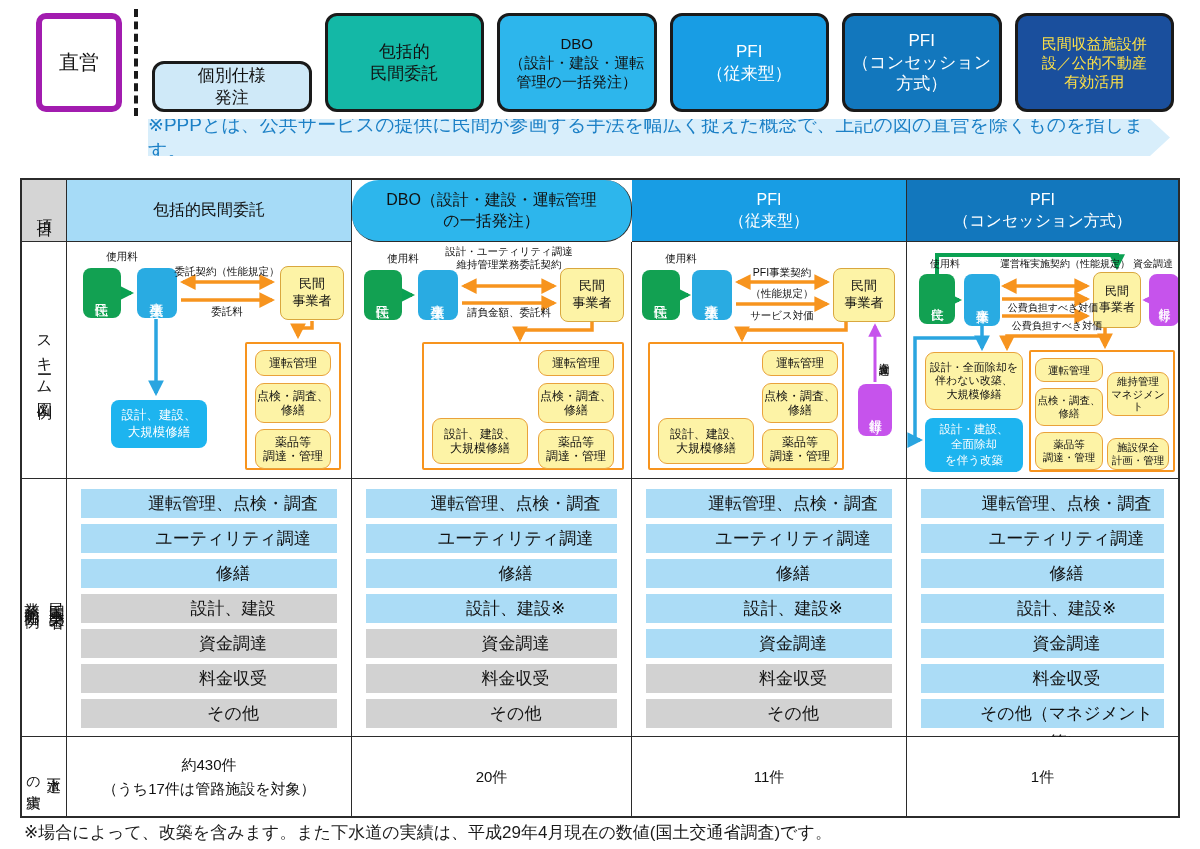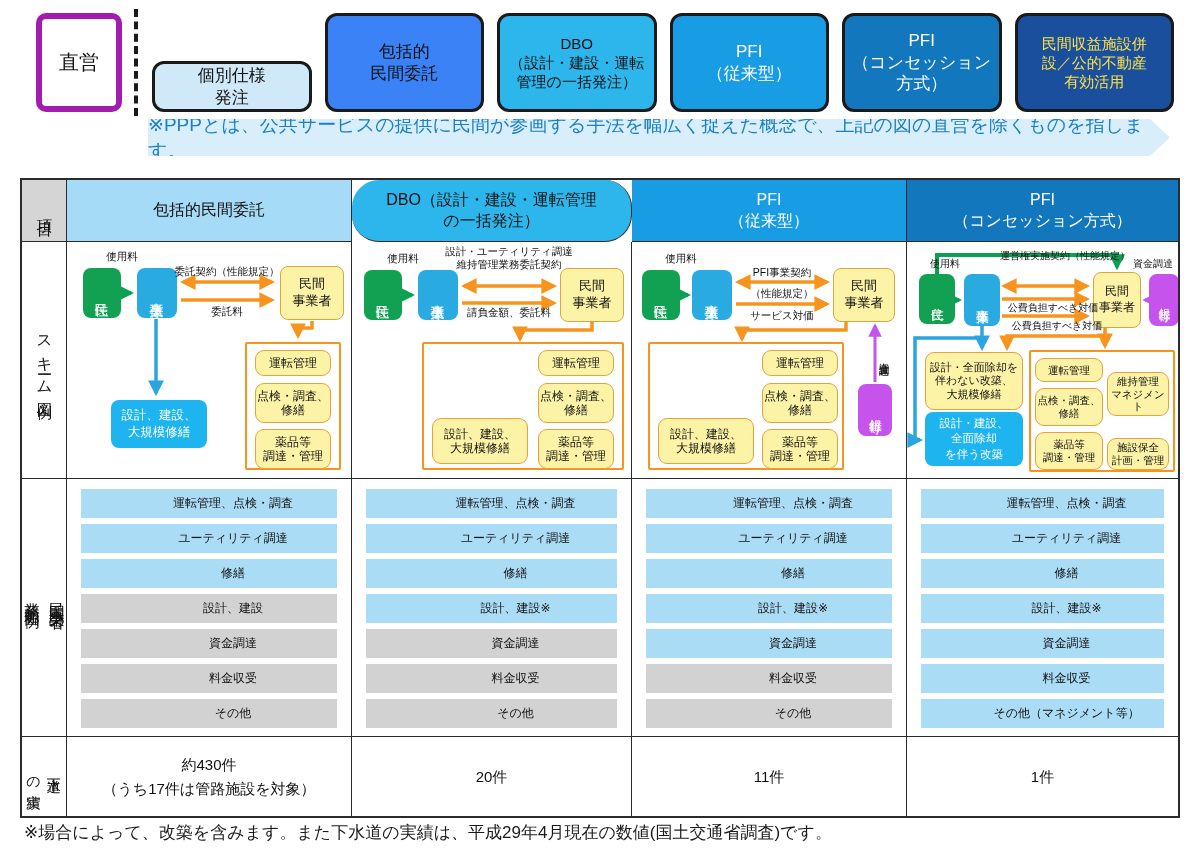--- a/index.html
+++ b/index.html
@@ -50,21 +50,21 @@
   .ntask.s{font-size:10.5px;}
   .nb{background:#1db4ef;color:#fff;font-size:12.5px;line-height:1.35;}
   .nbank{background:#c653ec;color:#fff;}
   .ncont{border:2.5px solid #f7941e;background:#fff;border-radius:2px;position:absolute;box-sizing:border-box;}
   .albl{position:absolute;font-size:10.5px;line-height:1.2;text-align:center;white-space:pre-line;color:#111;}
   .albl.t{font-size:10px;}
   .albl.v{writing-mode:vertical-rl;letter-spacing:1px;}
 
   
   .scope-cell{display:flex;flex-direction:column;gap:6px;padding:10px 14px;}
-  .scope-item{height:29px;line-height:29px;text-align:center;font-size:12px;background:#d2d2d2;padding-left:48px;}
+  .scope-item{height:29px;line-height:29px;text-align:center;font-size:17px;background:#d2d2d2;padding-left:48px;}
   .scope-item.on{background:#abdcf6;}
 
   .result-cell{display:flex;align-items:center;justify-content:center;text-align:center;
     font-size:15px;white-space:pre-line;line-height:1.55;}
   .footnote{position:absolute;left:24px;top:821px;font-size:17px;color:#1a1a1a;}
 </style>
 </head>
 <body>
 
 <svg width="0" height="0" style="position:absolute">
@@ -85,21 +85,21 @@
 </svg>
 
 <div class="page">
 
   <div class="top-row">
     <div class="direct-box">直営</div>
     <div class="dash-sep"></div>
     <div class="ppp-boxes">
       <div class="ppp-box" style="background: rgb(207, 233, 248); color: rgb(17, 17, 17); margin-top: 48px;">個別仕様
 発注</div>
-      <div class="ppp-box" style="background: #3b82f6; color: rgb(17, 17, 17);">包括的
+      <div class="ppp-box" style="background: #14b8a6; color: rgb(17, 17, 17);">包括的
 民間委託</div>
       <div class="ppp-box sm" style="background: rgb(45, 182, 236); color: rgb(17, 17, 17);">DBO
 （設計・建設・運転
 管理の一括発注）</div>
       <div class="ppp-box" style="background: rgb(24, 157, 228); color: rgb(255, 255, 255);">PFI
 （従来型）</div>
       <div class="ppp-box" style="background: rgb(18, 119, 189); color: rgb(255, 255, 255);">PFI
 （コンセッション
 方式）</div>
       <div class="ppp-box sm" style="background: rgb(26, 79, 157); color: #fde047;">民間収益施設併
@@ -216,28 +216,28 @@
         <path class="w wb" d="M75,96 H8 V198 H13" marker-end="url(#ab)"></path>
         <path class="w wo" d="M198,86 V104" marker-end="url(#ao)"></path>
         <path class="w wo" d="M198,94 H100 V106" marker-end="url(#ao)"></path>
       </svg>
       <div class="node ng nv" style="left:12px;top:32px;width:36px;height:50px;font-size:13px">住民</div>
       <div class="node nc nv" style="left:57px;top:32px;width:36px;height:52px;font-size:13px">事業体</div>
       <div class="node ny" style="left:186px;top:30px;width:48px;height:56px;font-size:12px">民間
 事業者</div>
       <div class="node nbank nv" style="left:242px;top:32px;width:30px;height:52px;font-size:12px">銀行等</div>
       <div class="albl t" style="left:10px;top:16px;width:56px">使用料</div>
-      <div class="albl t" style="left:78px;top:8px;width:160px">運営権実施契約（性能規定）</div>
+      <div class="albl t" style="left:78px;top:16px;width:160px">運営権実施契約（性能規定）</div>
       <div class="albl t" style="left:218px;top:16px;width:56px">資金調達</div>
       <div class="albl t" style="left:96px;top:60px;width:100px">公費負担すべき対価</div>
       <div class="albl t" style="left:96px;top:78px;width:108px">公費負担すべき対価</div>
       <div class="node ntask" style="left:18px;top:110px;width:98px;height:58px;font-size:11px">設計・全面除却を
 伴わない改築、
 大規模修繕</div>
-      <div class="node nb" style="left:18px;top:170px;width:98px;height:54px;font-size:11.5px">設計・建設、
+      <div class="node nb" style="left:18px;top:176px;width:98px;height:54px;font-size:11.5px">設計・建設、
 全面除却
 を伴う改築</div>
       <div class="ncont" style="left:122px;top:108px;width:146px;height:122px"></div>
       <div class="node ntask s" style="left:128px;top:116px;width:68px;height:24px">運転管理</div>
       <div class="node ntask s" style="left:128px;top:146px;width:68px;height:38px">点検・調査、
 修繕</div>
       <div class="node ntask s" style="left:128px;top:190px;width:68px;height:38px">薬品等
 調達・管理</div>
       <div class="node ntask s" style="left:200px;top:130px;width:62px;height:44px">維持管理
 マネジメント</div>

